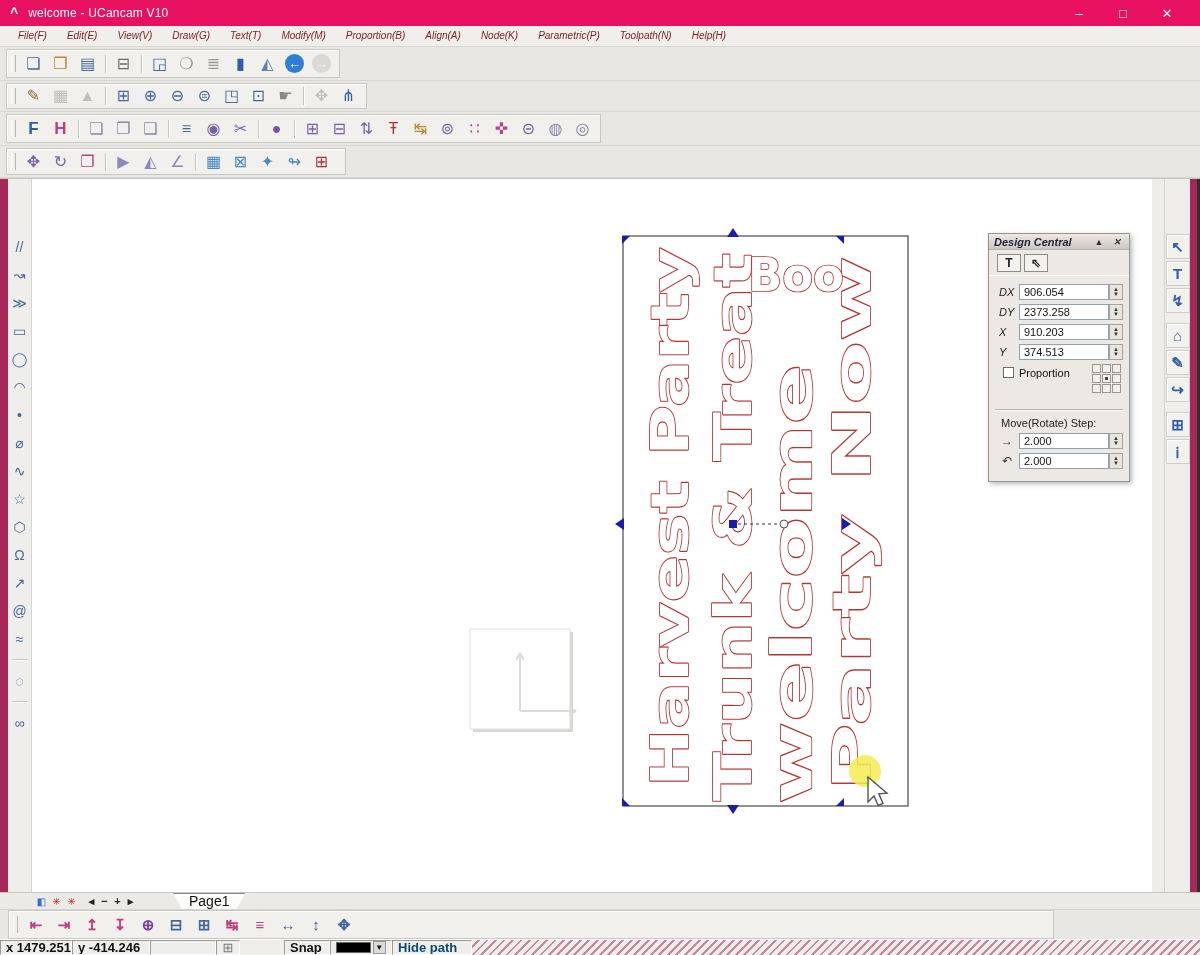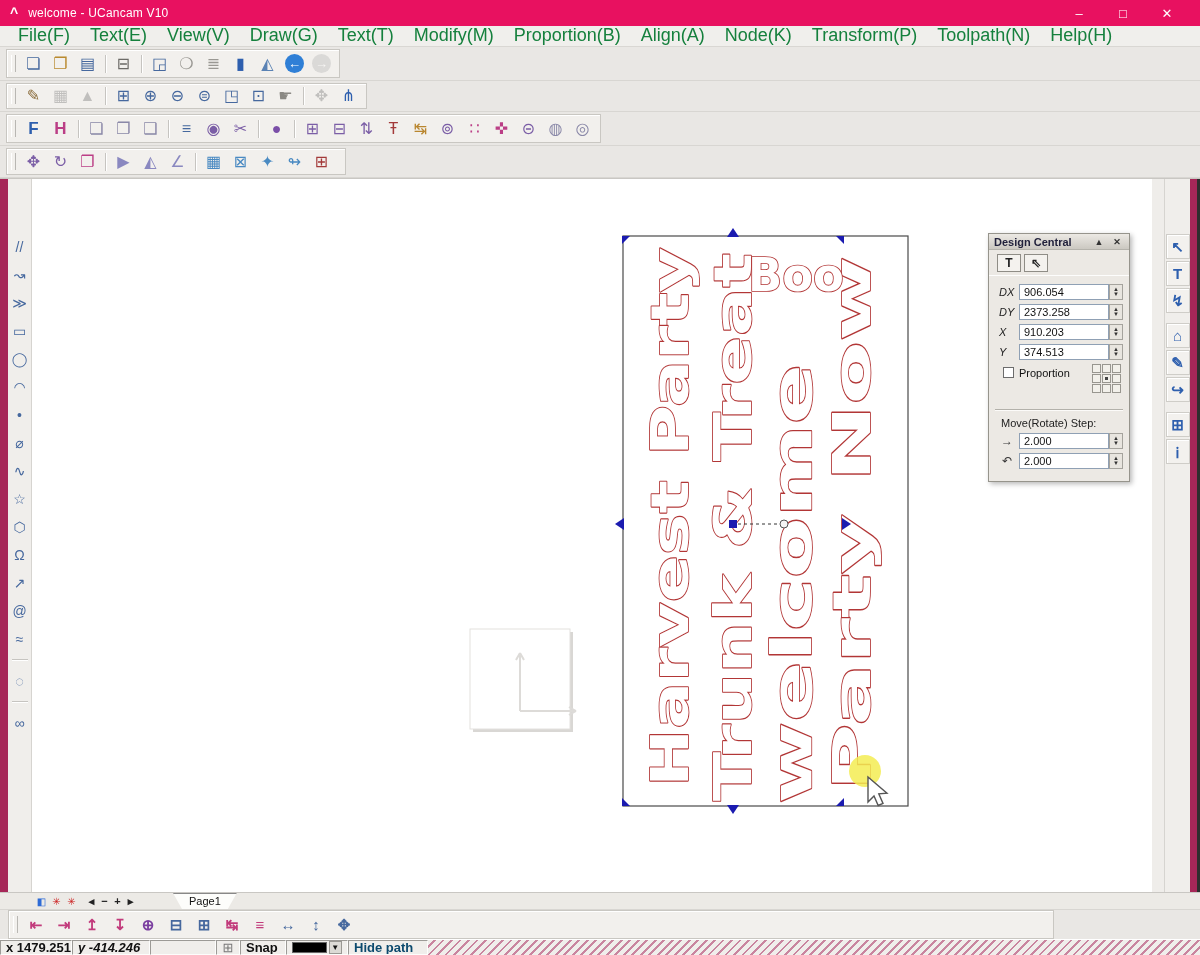--- a/index.html
+++ b/index.html
@@ -8,21 +8,21 @@
 
   
   .titlebar { height:26px; background:#e81160; display:flex; align-items:center; color:#fff; padding:0 10px; }
   .tb-logo { font-weight:bold; font-size:14px; margin-right:10px; }
   .tb-title { font-size:12px; letter-spacing:.2px; }
   .tb-controls { margin-left:auto; display:flex; gap:26px; align-items:center; font-size:13px; padding-right:14px; }
   .tb-ctl { width:18px; text-align:center; cursor:default; }
 
   
   .menubar { height:21px; background:#f0efec; border-bottom:1px solid #d9d7d3; display:flex; align-items:center; padding-left:8px; }
-  .menu-item { padding:2px 10px 3px 10px; font-size:18px; color:#15803d; }
+  .menu-item { padding:2px 10px 3px 10px; font-size:10px; color:#7f1d1d;font-style:italic; }
 
   
   .tbrow { background:#e9e7e4; display:flex; align-items:center; padding:2px 0 2px 6px; border-bottom:1px solid #d8d6d2; }
   .tbrow1 { height:34px; } .tbrow2 { height:31px; } .tbrow3 { height:34px; } .tbrow4 { height:32px; }
   .tbpanel { display:flex; align-items:center; background:#f2f0ed; border:1px solid #c9c7c2; box-shadow:inset 1px 1px 0 #fff; padding:1px 4px; height:100%; }
   .tbpanel::before { content:""; width:3px; height:70%; border-left:1px solid #fff; border-right:1px solid #b9b7b3; margin-right:4px; }
   .tb-btn { width:27px; height:26px; display:flex; align-items:center; justify-content:center; }
   .tb-btn .glyph { font-size:16px; line-height:1; }
   .tb-btn.sep { width:9px; }
   .tb-btn.sep::before { content:""; width:0; height:18px; border-left:1px solid #c6c4c0; border-right:1px solid #fff; }
@@ -43,21 +43,21 @@
   .righttools { width:26px; background:#f0eeeb; border-left:1px solid #d6d4d0; padding-top:54px; display:flex; flex-direction:column; align-items:center; }
   .rt-btn { width:24px; height:25px; margin:1px 0; background:#f3f1ee; border:1px solid #cfcdc8; box-shadow:inset 1px 1px 0 #fff; display:flex; align-items:center; justify-content:center; color:#2e5fae; font-weight:bold; font-size:15px; }
   .rt-btn.gap { margin-top:9px; }
 
   .canvas { flex:1; position:relative; background:#ffffff; }
   .canvas svg.overlay { position:absolute; left:0; top:0; }
   .design-word { font-family:"DejaVu Sans", sans-serif; font-weight:700; fill:#ffffff; stroke:#b23636; stroke-width:1.7; stroke-linejoin:round; paint-order:stroke fill; }
 
   
   .dc { position:absolute; left:956px; top:54px; width:142px; background:#ece9e4; border:1px solid #96948c; box-shadow:2px 2px 5px rgba(0,0,0,.28); font-size:11px; padding-bottom:8px; }
-  .dc-title { height:16px; background:linear-gradient(#ece9e4,#cbc8c1); display:flex; align-items:center; padding:0 5px; font-weight:bold; font-size:11px; color:#22223c; border-bottom:1px solid #b5b3ac; }
+  .dc-title { height:16px; background:linear-gradient(#ece9e4,#cbc8c1); display:flex; align-items:center; padding:0 5px; font-weight:bold; font-size:11px; color:#22223c; border-bottom:1px solid #b5b3ac;font-style:italic; }
   .dc-tbtn { margin-left:auto; width:14px; text-align:center; font-size:9px; color:#333; }
   .dc-tbtn + .dc-tbtn { margin-left:4px; }
   .dc-tabs { display:flex; gap:3px; padding:4px 0 3px 8px; border-bottom:1px solid #fdfdfc; }
   .dc-tab { width:24px; height:18px; border:1px solid #8f8d86; background:#f4f2ee; display:flex; align-items:center; justify-content:center; font-weight:bold; font-size:12px; color:#222; }
   .dc-fields { padding:8px 6px 0 6px; }
   .dc-row { display:flex; align-items:center; margin-bottom:4px; }
   .dc-label { width:24px; color:#222; font-size:11px; padding-left:4px;font-style:italic; }
   .dc-input { flex:1; height:16px; background:#fff; border:1px solid #8fa0b4; padding:1px 4px; font-size:11px; color:#111; }
   .spin { width:14px; height:16px; border:1px solid #a5a39d; background:#e8e5df; display:flex; flex-direction:column; align-items:center; justify-content:center; line-height:5px; font-size:6px; color:#333; }
   .dc-prop { display:flex; align-items:flex-start; margin:6px 8px 0 14px; }
@@ -68,34 +68,34 @@
   .anchor span.c::after { content:""; position:absolute; left:2px; top:2px; width:3px; height:3px; background:#444; }
   .dc-sep { border-top:1px solid #b3b1aa; border-bottom:1px solid #fcfbf9; margin:16px 6px 6px 6px; }
   .dc-step-title { margin:2px 0 4px 12px; font-size:11px; color:#222; }
   .dc-steps { padding:0 6px; }
   .dc-step-icon { width:24px; text-align:center; font-size:12px; color:#333; }
 
   
   .tabstrip { height:17px; background:#eceae6; border-top:1px solid #c9c7c3; display:flex; align-items:center; padding-left:34px; font-size:11px; }
   .ts-icon { width:15px; text-align:center; font-size:10px; }
   .ts-nav { width:13px; text-align:center; font-weight:bold; font-size:11px; color:#222; }
-  .page-tab { margin-left:36px; background:#fdfdfb; padding:0 16px 1px 16px; height:16px; display:flex; align-items:center; clip-path:polygon(0 0, 100% 0, calc(100% - 9px) 100%, 9px 100%); border-top:1px solid #888; font-size:11px; }
+  .page-tab { margin-left:36px; background:#fdfdfb; padding:0 16px 1px 16px; height:16px; display:flex; align-items:center; clip-path:polygon(0 0, 100% 0, calc(100% - 9px) 100%, 9px 100%); border-top:1px solid #888; font-size:14px; }
 
   
   .alignrow { height:30px; background:#e9e7e4; display:flex; align-items:center; padding-left:8px; border-top:1px solid #d8d6d2; }
   .alignpanel { width:1046px; }
   .al-btn { width:28px; height:24px; display:flex; align-items:center; justify-content:center; font-size:15px; font-weight:bold; }
 
   
   .statusbar { height:16px; background:#f0eeeb; display:flex; align-items:stretch; font-weight:bold; font-size:13px; border-top:1px solid #fff; }
   .sb-cell { border:1px solid; border-color:#9c9a96 #fdfdfc #fdfdfc #9c9a96; display:flex; align-items:center; padding:0 5px; white-space:nowrap; overflow:hidden; }
   .sb-sel { flex:0 0 742px; }
-  .sb-x { flex:0 0 72px; } .sb-y { flex:0 0 78px;font-style:italic; } .sb-blank { flex:0 0 66px; }
+  .sb-x { flex:0 0 72px; } .sb-y { flex:0 0 78px; } .sb-blank { flex:0 0 66px; }
   .sb-grid { flex:0 0 24px; justify-content:center; color:#777; font-weight:normal; }
-  .sb-snap { flex:0 0 46px; }
+  .sb-snap { flex:0 0 46px;margin-left:44px; }
   .sb-color { flex:0 0 62px; gap:2px; }
   .swatch { width:36px; height:11px; background:#000; border:1px solid #666; }
   .drop { width:14px; height:13px; border:1px solid #9a9893; background:#dcdad5; font-size:8px; display:flex; align-items:center; justify-content:center; font-weight:normal; }
   .sb-hide { flex:0 0 80px; color:#0c4a6e; }
   .sb-grip { flex:1; background:repeating-linear-gradient(135deg, transparent 0 4px, #c9859f 4px 6px); }
 </style>
 </head>
 <body>
 
 <div class="titlebar">
@@ -104,29 +104,29 @@
   <span class="tb-controls">
     <span class="tb-ctl">–</span>
     <span class="tb-ctl">□</span>
     <span class="tb-ctl">✕</span>
   </span>
 </div>
 
 <div class="menubar">
 
 <span class="menu-item"><span>File(F)</span></span>
-    <span class="menu-item"><span>Text(E)</span></span>
+    <span class="menu-item"><span>Edit(E)</span></span>
     <span class="menu-item"><span>View(V)</span></span>
     <span class="menu-item"><span>Draw(G)</span></span>
     <span class="menu-item"><span>Text(T)</span></span>
     <span class="menu-item"><span>Modify(M)</span></span>
     <span class="menu-item"><span>Proportion(B)</span></span>
     <span class="menu-item"><span>Align(A)</span></span>
     <span class="menu-item"><span>Node(K)</span></span>
-    <span class="menu-item"><span>Transform(P)</span></span>
+    <span class="menu-item"><span>Parametric(P)</span></span>
     <span class="menu-item"><span>Toolpath(N)</span></span>
     <span class="menu-item"><span>Help(H)</span></span>
   </div>
 
 <div class="tbrow tbrow1">
   <div class="tbpanel">
 
   <div class="tb-btn">
         <span class="glyph" style="color: rgb(70, 104, 158);">❏</span>
       </div>

